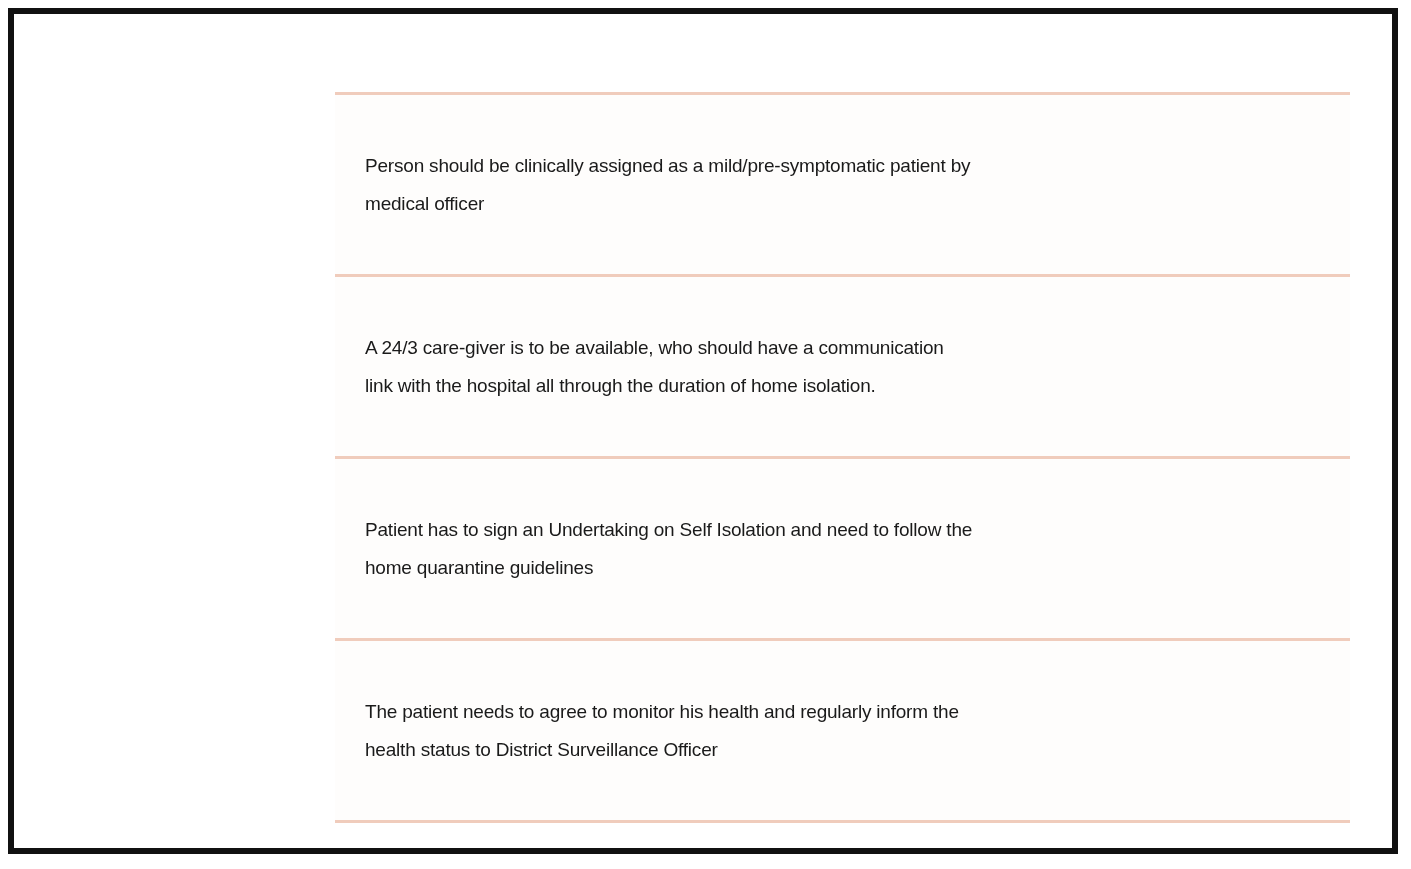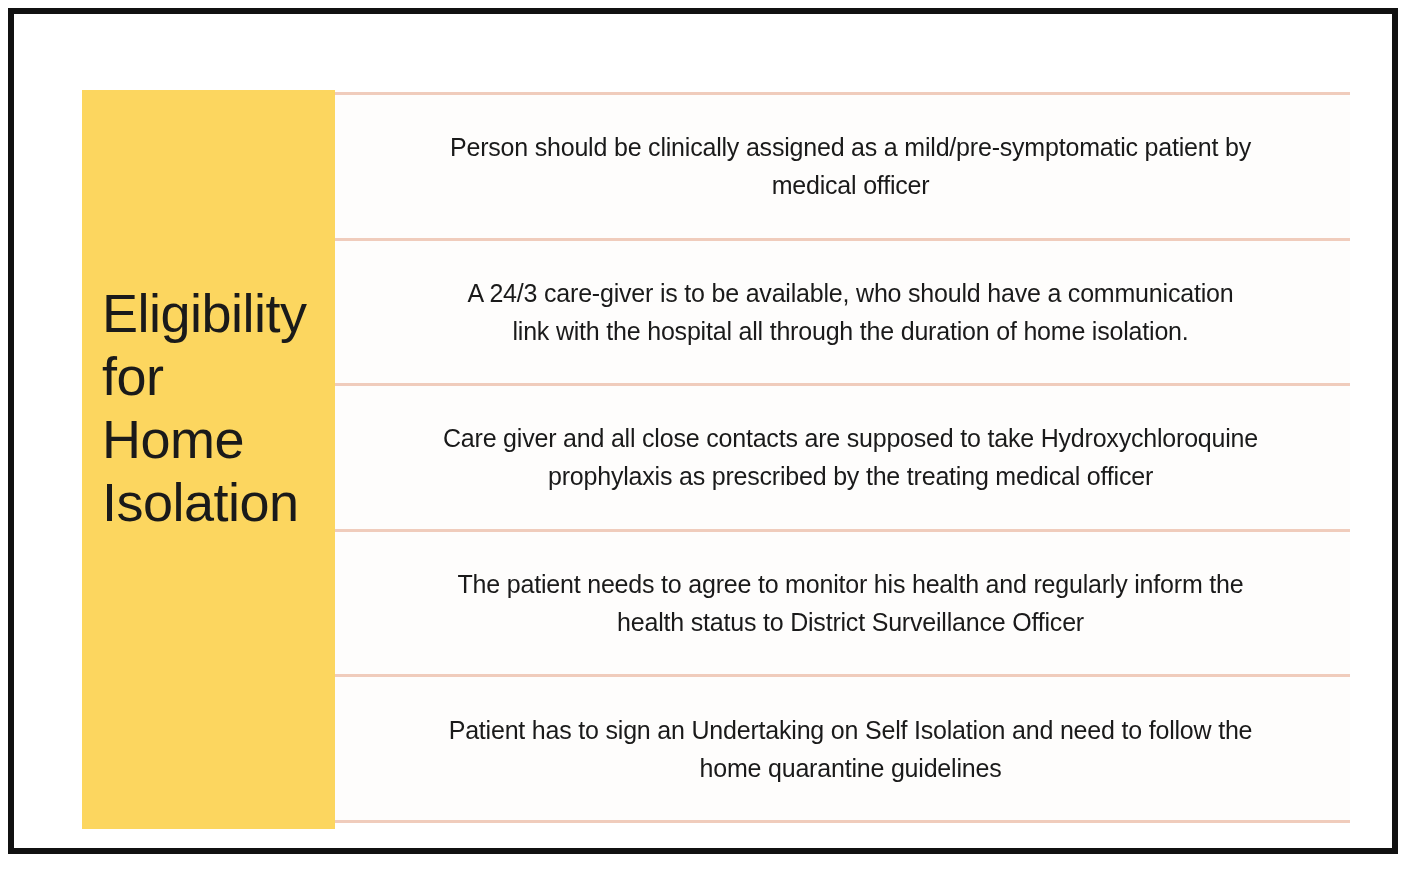--- a/index.html
+++ b/index.html
@@ -43,56 +43,45 @@
     border-bottom:3px solid var(--divider);
     background:#fefdfc;
   }
   .row{
     flex:1 1 0;
     border-top:3px solid var(--divider);
     display:flex;flex-direction:column;justify-content:center;
     padding:0 14px 0 30px;
   }
   .row-text{
-    font-size:25px;
+    font-size:19px;
     line-height:38px;
     letter-spacing:-0.2px;
     color:var(--text);
     white-space:pre-line;
-    text-align:center;
   }
 </style>
 </head>
 <body>
 
 <div class="canvas">
   <div class="frame"></div>
 
-  <div class="title-cell">
-    <div class="title-text">Eligibility
-for
-Home
-Isolation</div>
-  </div>
 
   <div class="rows">
     <div class="row">
       <div class="row-text">Person should be clinically assigned as a mild/pre-symptomatic patient by
 medical officer</div>
     </div>
     <div class="row">
       <div class="row-text">A 24/3 care-giver is to be available, who should have a communication
 link with the hospital all through the duration of home isolation.</div>
     </div>
     <div class="row">
-      <div class="row-text">Care giver and all close contacts are supposed to take Hydroxychloroquine
-prophylaxis as prescribed by the treating medical officer</div>
+      <div class="row-text">Patient has to sign an Undertaking on Self Isolation and need to follow the
+home quarantine guidelines</div>
     </div>
     <div class="row">
       <div class="row-text">The patient needs to agree to monitor his health and regularly inform the
 health status to District Surveillance Officer</div>
     </div>
-    <div class="row">
-      <div class="row-text">Patient has to sign an Undertaking on Self Isolation and need to follow the
-home quarantine guidelines</div>
-    </div>
   </div>
 </div>
 
 </body></html>

